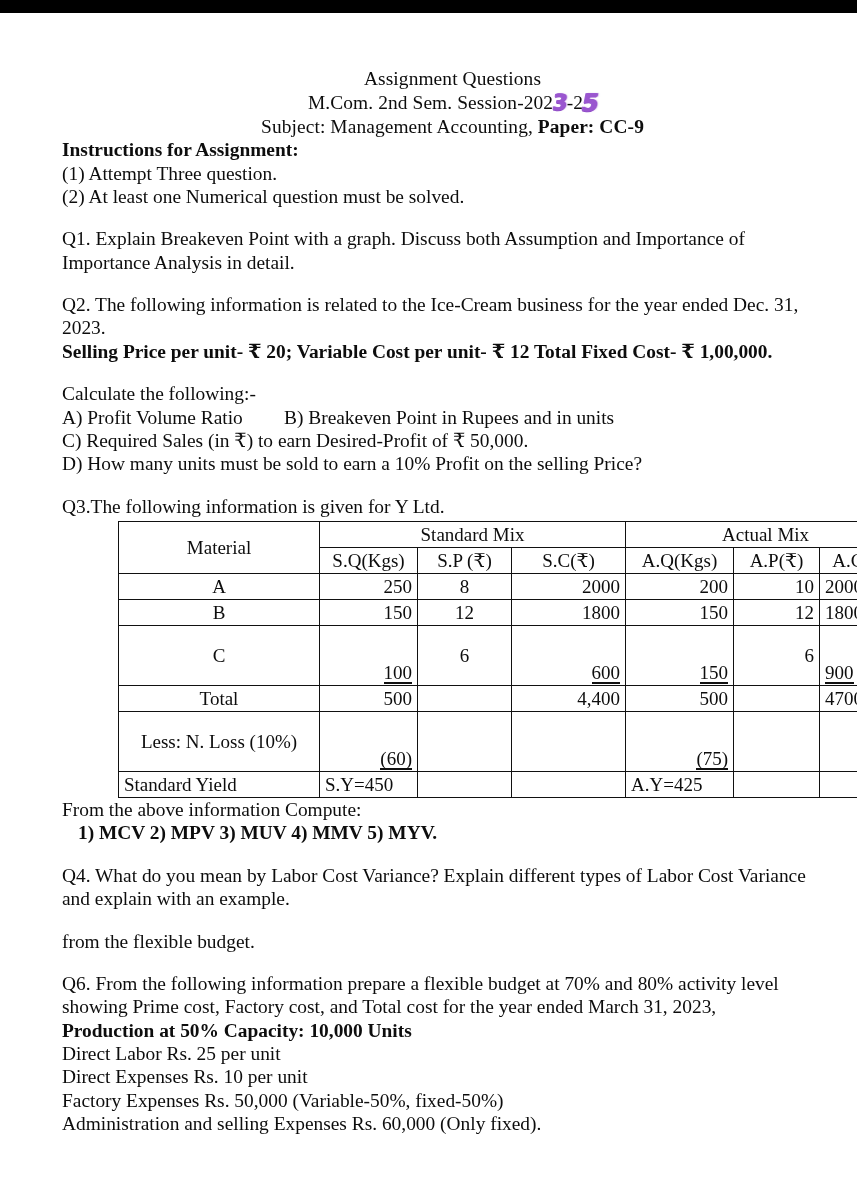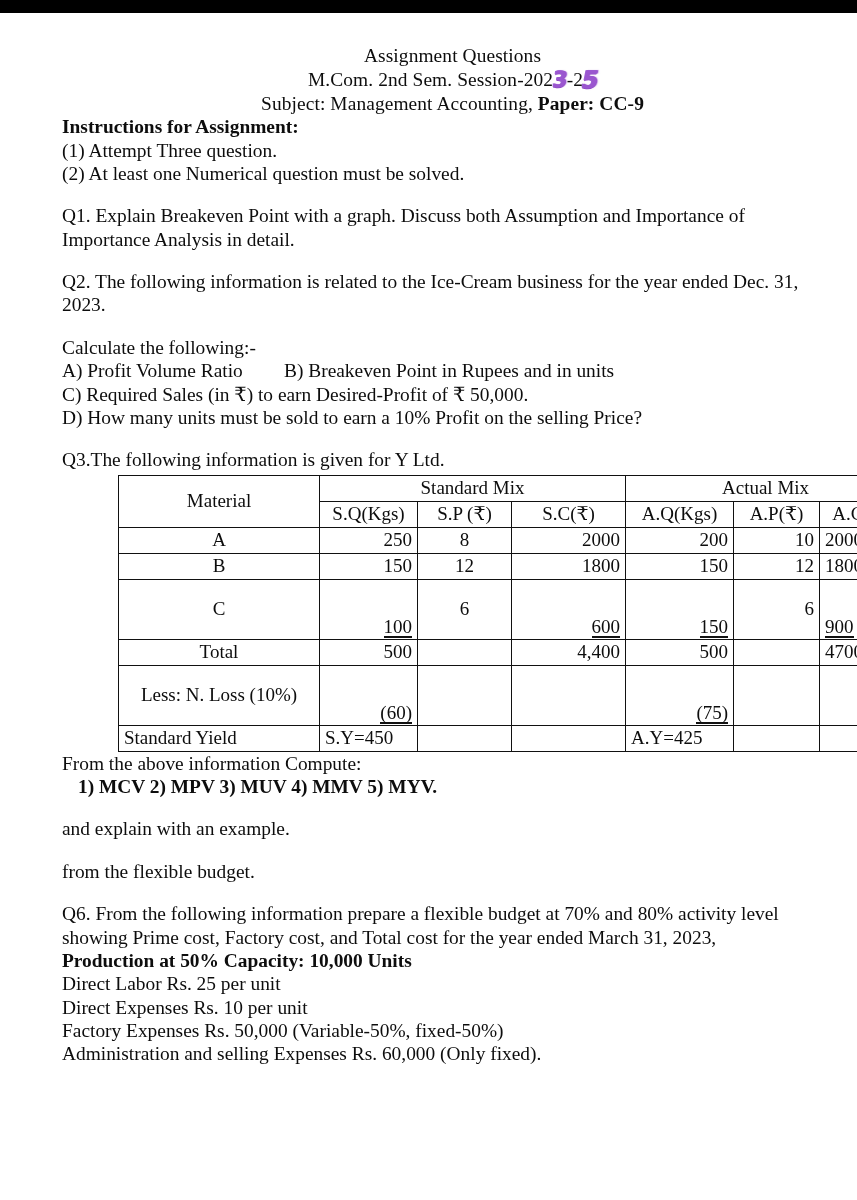--- a/index.html
+++ b/index.html
@@ -19,21 +19,21 @@
   .scan-top-bar {
     position: absolute;
     top: 0; left: 0;
     width: 857px;
     height: 13px;
     background: #000000;
   }
 
   .page {
     position: absolute;
-    top: 0; left: 0;
+    top: 23px; left: 0;
     width: 857px;
   }
 
   .doc {
     padding: 44px 14px 0 62px;
     font-size: 19.4px;
     line-height: 1.205;
   }
   .bold { font-weight: bold; margin-top: 42px; }
 
@@ -138,20 +138,21 @@
     <div>
       <p class="ln">Q1. Explain Breakeven Point with a graph. Discuss both Assumption and Importance of</p>
       <p class="ln">Importance Analysis in detail.</p>
     </div>
 
     <div class="blankline"></div>
 
     <div>
       <p class="ln">Q2. The following information is related to the Ice-Cream business for the year ended Dec. 31,</p>
       <p class="ln">2023.</p>
+      <p class="ln bold">Selling Price per unit- ₹ 20; Variable Cost per unit- ₹ 12 Total Fixed Cost- ₹ 1,00,000.</p>
 
       <div class="blankline"></div>
 
       <p class="ln">Calculate the following:-</p>
       <div class="subq-row">
         <span class="subq-a">A) Profit Volume Ratio</span>
         <span>B) Breakeven Point in Rupees and in units</span>
       </div>
       <p class="ln">C) Required Sales (in ₹) to earn Desired-Profit of ₹ 50,000.</p>
       <p class="ln">D) How many units must be sold to earn a 10% Profit on the selling Price?</p>
@@ -247,20 +248,21 @@
         </table>
       </div>
 
       <p class="ln">From the above information Compute:</p>
       <p class="ln bold indent-1">1) MCV 2) MPV  3) MUV 4) MMV 5) MYV.</p>
     </div>
 
     <div class="blankline"></div>
 
     <div>
+      <p class="ln">Q4. What do you mean by Labor Cost Variance? Explain different types of Labor Cost Variance</p>
       <p class="ln">and explain with an example.</p>
     </div>
 
     <div class="blankline"></div>
 
     <div>
       <p class="ln">from the flexible budget.</p>
     </div>
 
     <div class="blankline"></div>

